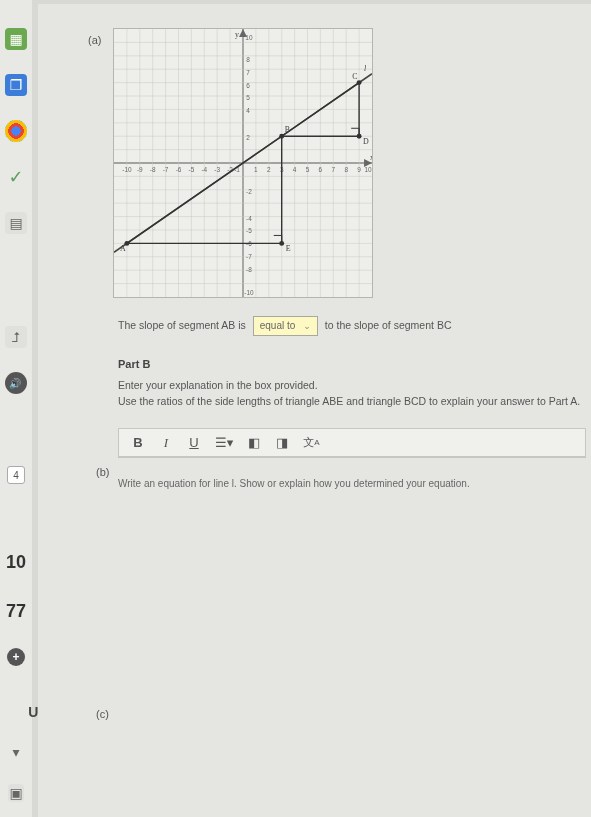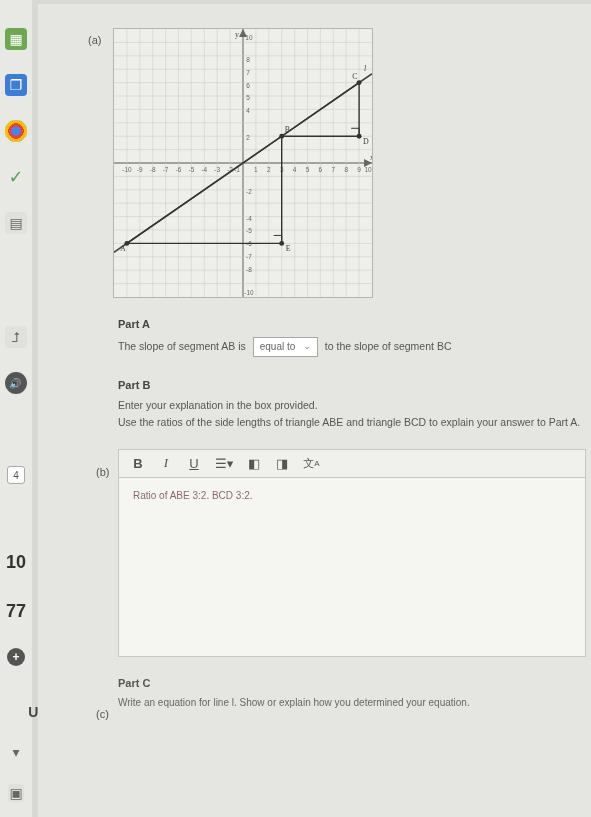--- a/index.html
+++ b/index.html
@@ -60,21 +60,21 @@
   background: #eeeeeb;
   border: 1px solid #b5b5b0;
   position: relative;
 }
 .graph-svg { width:100%; height:100%; display:block; }
 .part-block { margin-left: 60px; margin-top: 18px; width: 470px; line-height:1.6; color:#555; font-size:10.5px; }
 .part-title { font-weight:bold; color:#444; margin-bottom:3px; font-size:11px; }
 .dropdown {
   display:inline-flex; align-items:center;
   border:1px solid #a8a8a2;
-  background:#ffffff;
+  background:#fef9c3;
   height:20px; padding:0 6px;
   font-size:10px; color:#666;
   gap:8px;
   vertical-align:middle;
   margin:0 4px;
 }
 .dropdown .chev { font-size:9px; color:#888; }
 .chevron-left {
   position:absolute; left:44px; top:390px;
   font-size:20px; color:#777; font-weight:bold;
@@ -242,21 +242,20 @@
         <text x="240" y="50">C</text>
         <text x="251" y="116">D</text>
         <text x="252" y="42" font-style="italic">l</text>
         <text x="258" y="132">x</text>
         <text x="122" y="8">y</text>
       </g>
     </svg>
   </div>
 
   <div class="part-block">
-    <div class="part-title">Part A</div>
     <div>
       <span>The slope of segment AB is</span>
       <span class="dropdown">
         <span>equal to</span>
         <span class="chev">⌄</span>
       </span>
       <span>to the slope of segment BC</span>
     </div>
     <div class="part-title" style="margin-top:20px">Part B</div>
     <div>Enter your explanation in the box provided.</div>
@@ -268,22 +267,20 @@
   <div class="editor-box">
     <div class="toolbar">
       <span class="tb-btn b">B</span>
       <span class="tb-btn i">I</span>
       <span class="tb-btn u">U</span>
       <span class="tb-btn">☰▾</span>
       <span class="tb-btn">◧</span>
       <span class="tb-btn">◨</span>
       <span class="tb-btn lang">文<sub style="font-size:8px">A</sub></span>
     </div>
-    <div class="editor-body">Ratio of ABE 3:2. BCD 3:2.</div>
   </div>
 
   <span class="label-c">(c)</span>
 
   <div class="part-c-block">
-    <div class="part-title" style="color:#555">Part C</div>
     <div>Write an equation for line l. Show or explain how you determined your equation.</div>
   </div>
 </div>
 
 </body></html>

